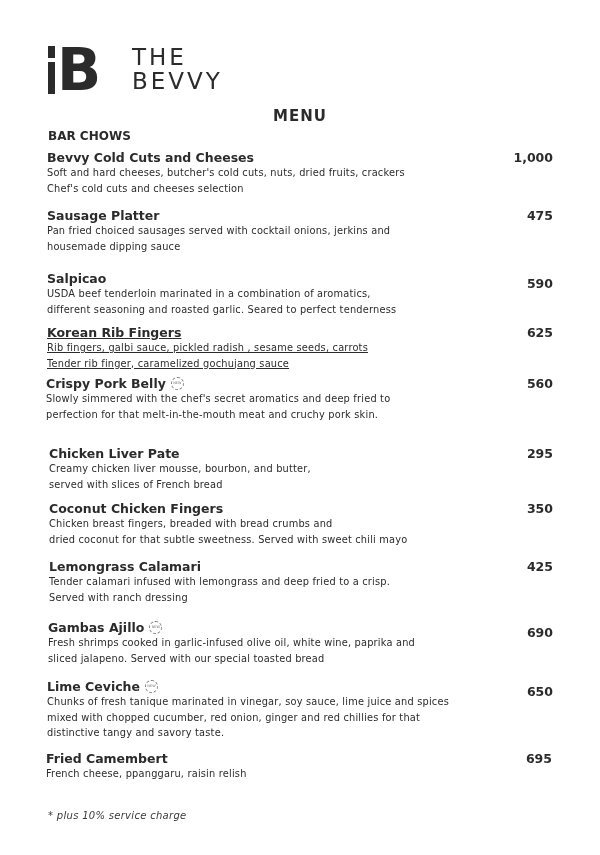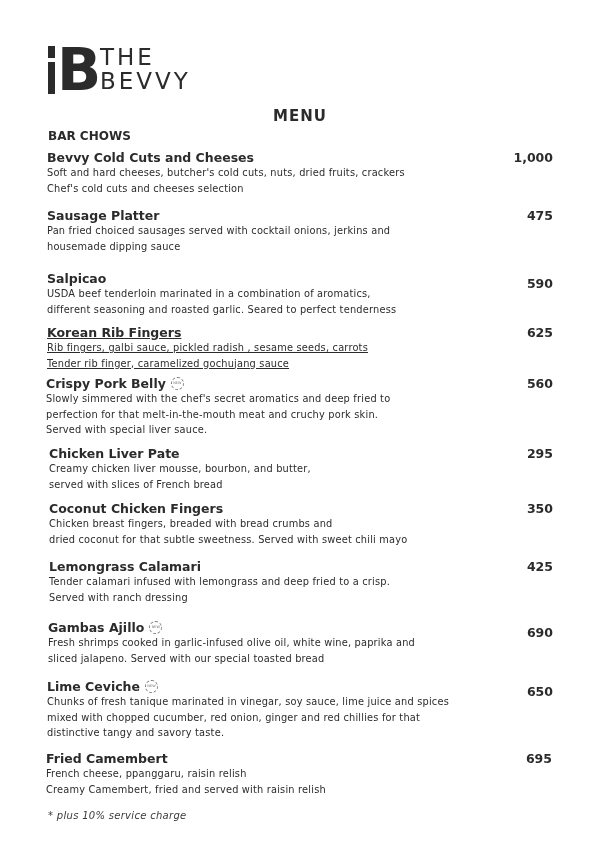--- a/index.html
+++ b/index.html
@@ -4,21 +4,21 @@
   <style>
     html, body { margin: 0; padding: 0; background: #ffffff; }
     body { width: 600px; height: 855px; position: relative; overflow: hidden; color: #2b2b2b; font-family: "DejaVu Sans", sans-serif; }
     .logo { position: absolute; left: 48px; top: 44px; height: 52px; display: flex; align-items: center; }
     .logo-mark { position: relative; width: 50px; height: 52px; }
     .logo-mark .bar { position: absolute; left: 0; background: #2b2b2b; width: 7px; }
     .logo-mark .bar.top { top: 2px; height: 12px; }
     .logo-mark .bar.bot { top: 18px; height: 32px; }
     .logo-mark .b { position: absolute; left: 9px; top: 0px; font-family: "DejaVu Sans", sans-serif; font-weight: bold; font-size: 58px; line-height: 52px; color: #2b2b2b; letter-spacing: -2px; }
     .logo-text { margin-left: 2px; font-family: "DejaVu Sans", sans-serif; font-weight: normal; font-size: 23px; line-height: 23px; letter-spacing: 3px; color: #2b2b2b; }
-    .logo-text div { height: 24px; }
+    .logo-text div { height: 24px; margin-left: 32px; }
     .menu-title { position: absolute; left: 0; width: 600px; top: 107px; text-align: center; font-weight: bold; font-size: 15px; letter-spacing: 1px; color: #2b2b2b; }
     .section { position: absolute; left: 48px; top: 129px; font-weight: bold; font-size: 12px; color: #2b2b2b; }
     .item { position: absolute; left: 47px; width: 506px; }
     .item .name { font-size: 12.5px; font-weight: bold; color: #2b2b2b; line-height: 15px; display: flex; align-items: center; }
     .item .desc { font-size: 9.8px; color: #2b2b2b; line-height: 15.5px; letter-spacing: 0.2px; }
     .item .price { position: absolute; right: 0; font-size: 12.5px; font-weight: bold; color: #2b2b2b; }
     .new-badge { display: inline-block; width: 11px; height: 11px; border: 1px dashed #777; border-radius: 50%; margin-left: 5px; font-size: 3.5px; line-height: 11px; text-align: center; color: #777; font-weight: normal; }
     .footnote { position: absolute; left: 48px; top: 810px; font-style: italic; font-size: 10px; color: #3a3a3a; letter-spacing: 0.3px; }
   </style>
 </head>
@@ -68,21 +68,20 @@
 </div>
 
 <div class="item" style="top:376px; left:46px; width:507px;">
   <div class="name">
     <span>Crispy Pork Belly</span>
     <span class="new-badge">NEW</span>
   </div>
   <div class="price" style="top:0px;">560</div>
   <div class="desc">Slowly simmered with the chef's secret aromatics and deep fried to</div>
   <div class="desc">perfection for that melt-in-the-mouth meat and cruchy pork skin.</div>
-  <div class="desc">Served with special liver sauce.</div>
 </div>
 
 <div class="item" style="top:446px; left:49px; width:504px;">
   <div class="name">Chicken Liver Pate</div>
   <div class="price" style="top:0px;">295</div>
   <div class="desc">Creamy chicken liver mousse, bourbon, and butter,</div>
   <div class="desc">served with slices of French bread</div>
 </div>
 
 <div class="item" style="top:501px; left:49px; width:504px;">
@@ -117,16 +116,15 @@
   <div class="price" style="top:5px;">650</div>
   <div class="desc">Chunks of fresh tanique marinated in vinegar, soy sauce, lime juice and spices</div>
   <div class="desc">mixed with chopped cucumber, red onion, ginger and red chillies for that</div>
   <div class="desc">distinctive tangy and savory taste.</div>
 </div>
 
 <div class="item" style="top:751px; left:46px; width:506px;">
   <div class="name">Fried Camembert</div>
   <div class="price" style="top:0px;margin-left:33px;">695</div>
   <div class="desc">French cheese, ppanggaru, raisin relish</div>
-  <div class="desc">Creamy Camembert, fried and served with raisin relish</div>
 </div>
 
 <div class="footnote">* plus 10% service charge</div>
 
 </body></html>

